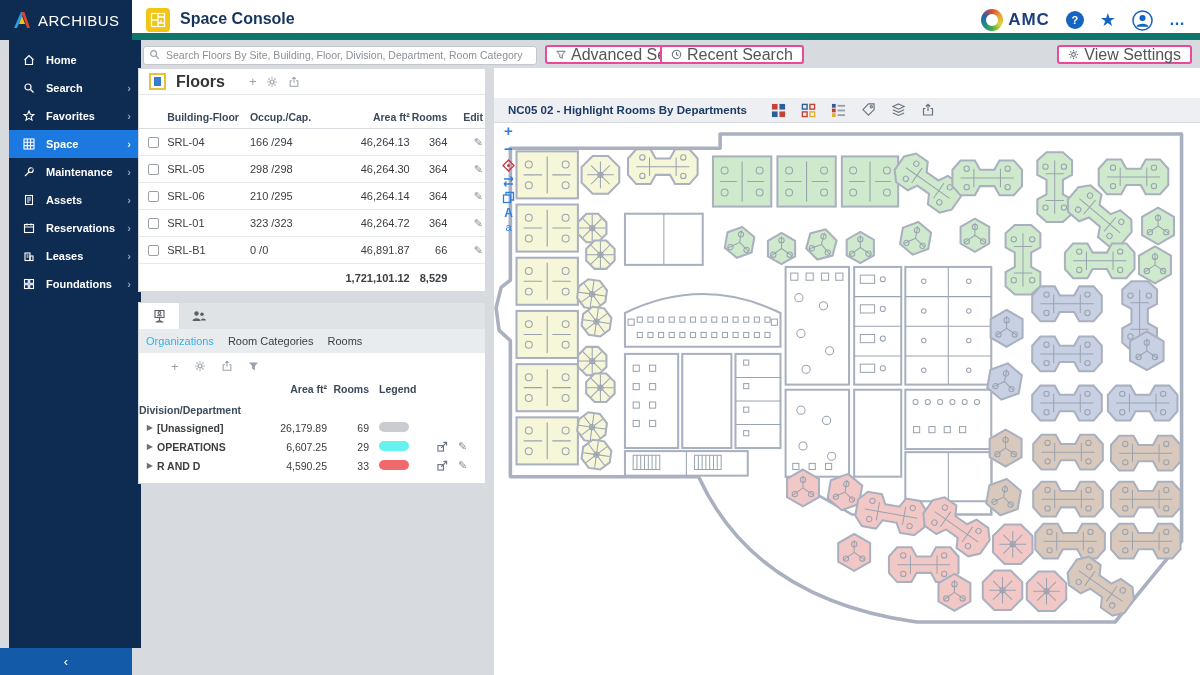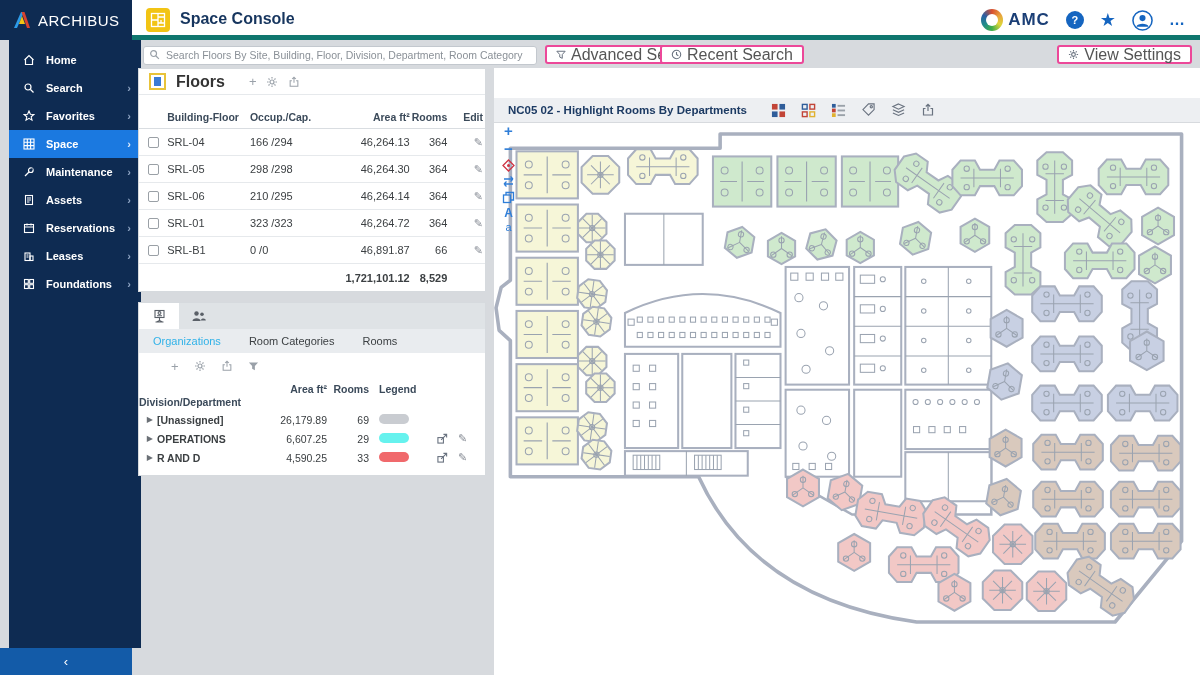--- a/index.html
+++ b/index.html
@@ -1,21 +1,21 @@
 <!DOCTYPE html>
 <html><head>
 <meta charset="utf-8">
 <style>
   * { margin:0; padding:0; box-sizing:border-box; }
   html,body { width:1200px; height:675px; overflow:hidden; }
   body { font-family:"Liberation Sans", sans-serif; background:#d7dade; color:#3c4043; }
   #root { position:relative; width:1200px; height:675px; }
 
   
-  .app-header { position:absolute; left:0; top:0; width:1200px; height:40px; background:#ffffff; border-bottom:5px solid #0f766e; z-index:5; }
+  .app-header { position:absolute; left:0; top:0; width:1200px; height:40px; background:#ffffff; border-bottom:7px solid #0f766e; z-index:5; }
   .logo-block { position:absolute; left:0; top:0; width:132px; height:40px; background:#0e2b52; display:flex; align-items:center; padding-left:12px; gap:6px; }
   .brand-text { color:#ffffff; font-size:15px; letter-spacing:.5px; }
   .app-icon { position:absolute; left:146px; top:8px; width:24px; height:24px; background:#f2c414; border-radius:4px; display:flex; align-items:center; justify-content:center; }
   .app-title { position:absolute; left:180px; top:10px; font-size:16px; font-weight:bold; color:#16355e; }
   .header-right { position:absolute; right:14px; top:0; height:40px; display:flex; align-items:center; gap:16px; }
   .amc-wrap { display:flex; align-items:center; gap:5px; }
   .amc-ring { width:22px; height:22px; border-radius:50%; background:conic-gradient(#d94f2f,#e8a33d,#ddd53a,#3fae49,#1f8a8c,#2b5fa5,#d94f2f); display:flex; align-items:center; justify-content:center; }
   .amc-ring span { width:12px; height:12px; background:#fff; border-radius:50%; }
   .amc-text { font-size:17px; font-weight:bold; color:#1b3f76; letter-spacing:1px; }
   .help-badge { width:18px; height:18px; border-radius:50%; background:#1565c0; color:#fff; font-size:11px; font-weight:bold; display:flex; align-items:center; justify-content:center; cursor:pointer; }
@@ -59,27 +59,27 @@
   .pencil { color:#8a8f98; font-size:11px; cursor:pointer; }
   .ftotal { display:flex; align-items:center; height:27px; font-size:11px; }
   .b { font-weight:bold; }
   .gap { height:10px; }
 
   .card2 { background:#fff; border:1px solid #d6dade; }
   .icon-tabs { height:26px; background:#dfe3e6; display:flex; }
   .itab { width:40px; display:flex; align-items:center; justify-content:center; cursor:pointer; }
   .itab.active { background:#ffffff; }
   .text-tabs { height:24px; background:#e9ecef; display:flex; align-items:center; font-size:11px; }
-  .ttab { padding:0 14px; cursor:pointer; color:#3c4043; }
+  .ttab { padding:0 7px; cursor:pointer; color:#3c4043; }
   .ttab.active { color:#31b2e8; }
   .org-toolbar { height:26px; display:flex; align-items:center; gap:15px; padding-left:32px; background:#fff; }
   .org-head { padding:4px 0 2px 0; font-size:10.5px; color:#3b4a5a; }
   .oh-top { display:flex; }
   .o-name { width:118px; } .o-area { width:70px; text-align:right; } .o-rooms { width:42px; text-align:right; } .o-leg { width:56px; padding-left:10px; } .o-act { flex:1; }
-  .oh-bot { margin-top:1px; }
+  .oh-bot { margin-top:9px; }
   .orow { display:flex; align-items:center; height:19px; font-size:10.5px; color:#3c4043; }
   .caret { width:18px; text-align:right; padding-right:4px; color:#6b7076; font-size:8px; }
   .o-nm { width:100px; }
   .swatch { display:inline-block; width:30px; height:10px; border-radius:5px; }
   .o-act { display:flex; gap:10px; align-items:center; padding-left:12px; }
 
   
   .right-panel { position:absolute; left:494px; top:68px; width:706px; height:607px; background:#fff; }
   .plan-hd { height:25px; background:#edeff2; border-bottom:1px solid #d7dade; display:flex; align-items:center; padding-left:14px;margin-top:30px; }
   .plan-title { font-size:11.5px; font-weight:bold; color:#1c3a63; }

